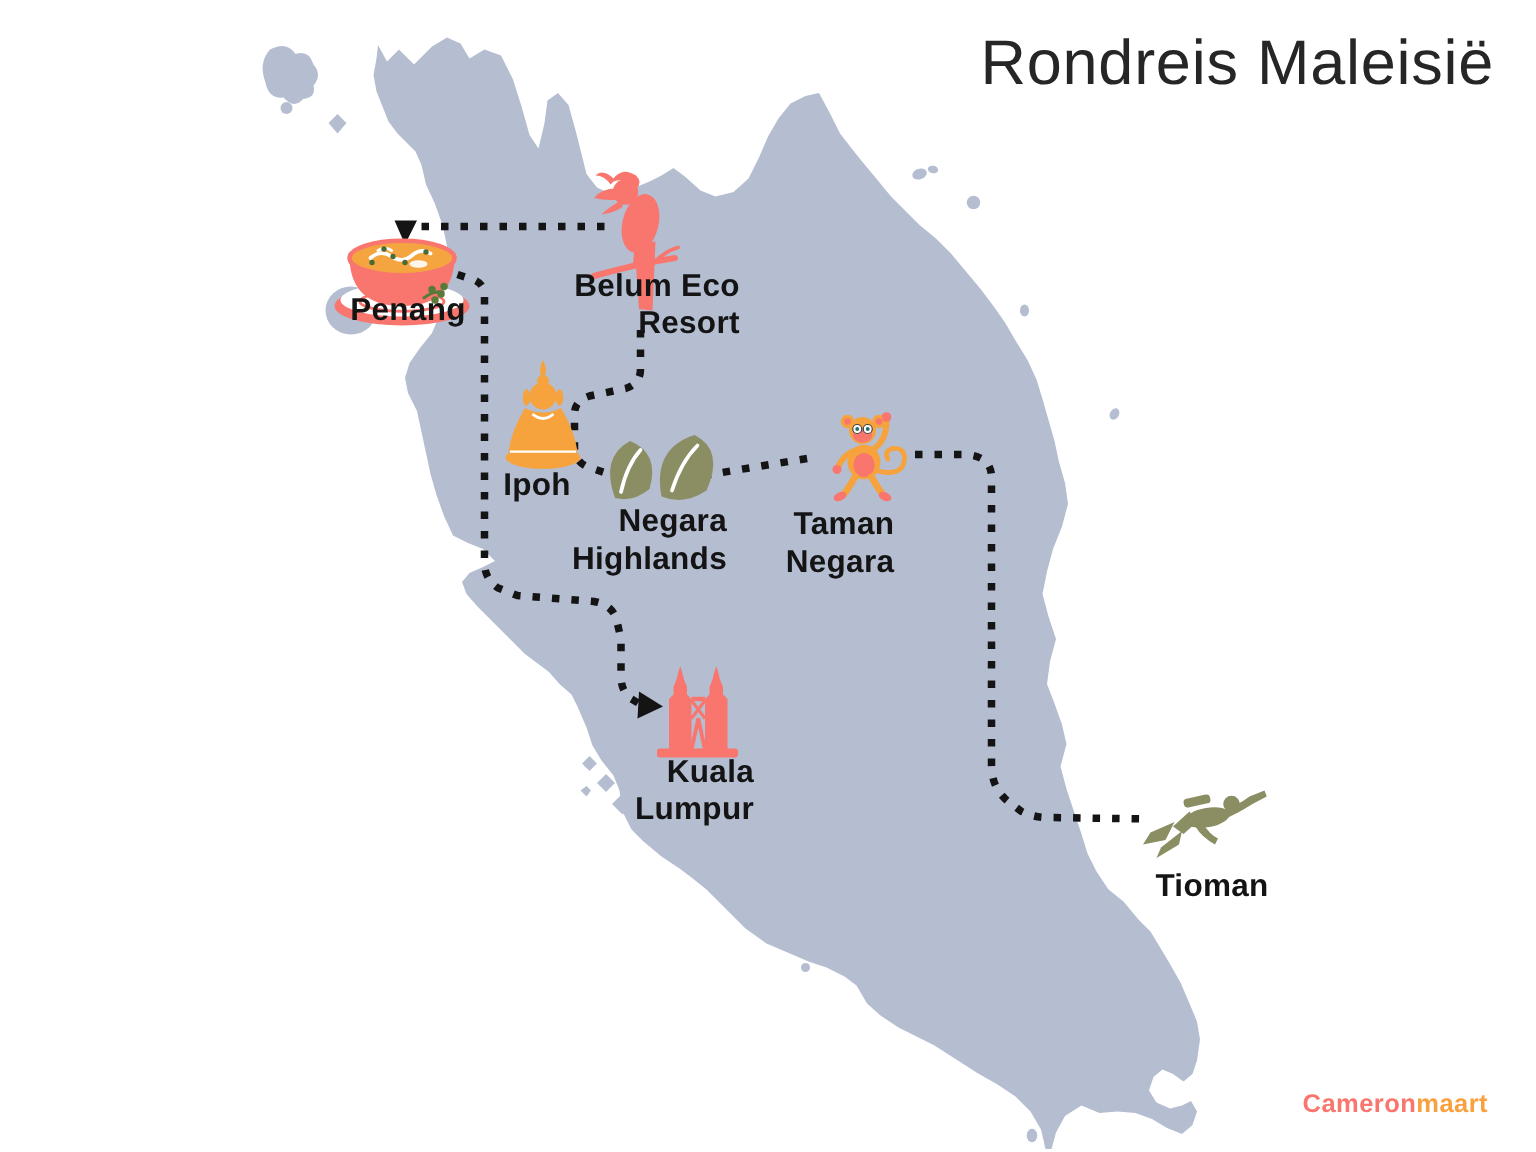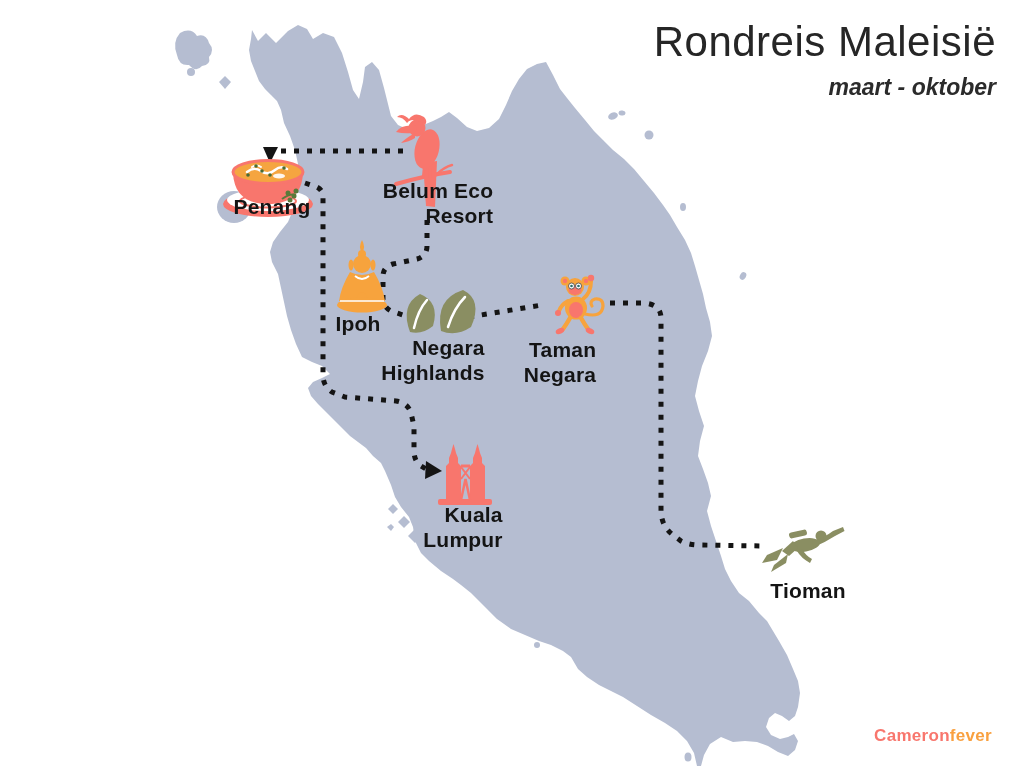--- a/index.html
+++ b/index.html
@@ -219,20 +219,19 @@
   <div class="loc-label" id="label-cameron">Negara
 Highlands</div>
   <div class="loc-label" id="label-taman">Taman
 Negara</div>
   <div class="loc-label" id="label-kl">Kuala
 Lumpur</div>
   <div class="loc-label" id="label-tioman">Tioman</div>
 
   <div id="title-block">
     <div id="map-title">Rondreis Maleisië</div>
-    <div id="map-subtitle">maart - oktober</div>
   </div>
 
   <div id="brand">
-    <span class="p1">Cameron</span><span class="p2">fever</span>
+    <span class="p1">Cameron</span><span class="p2">maart</span>
   </div>
 
 </div>
 
 </body></html>

